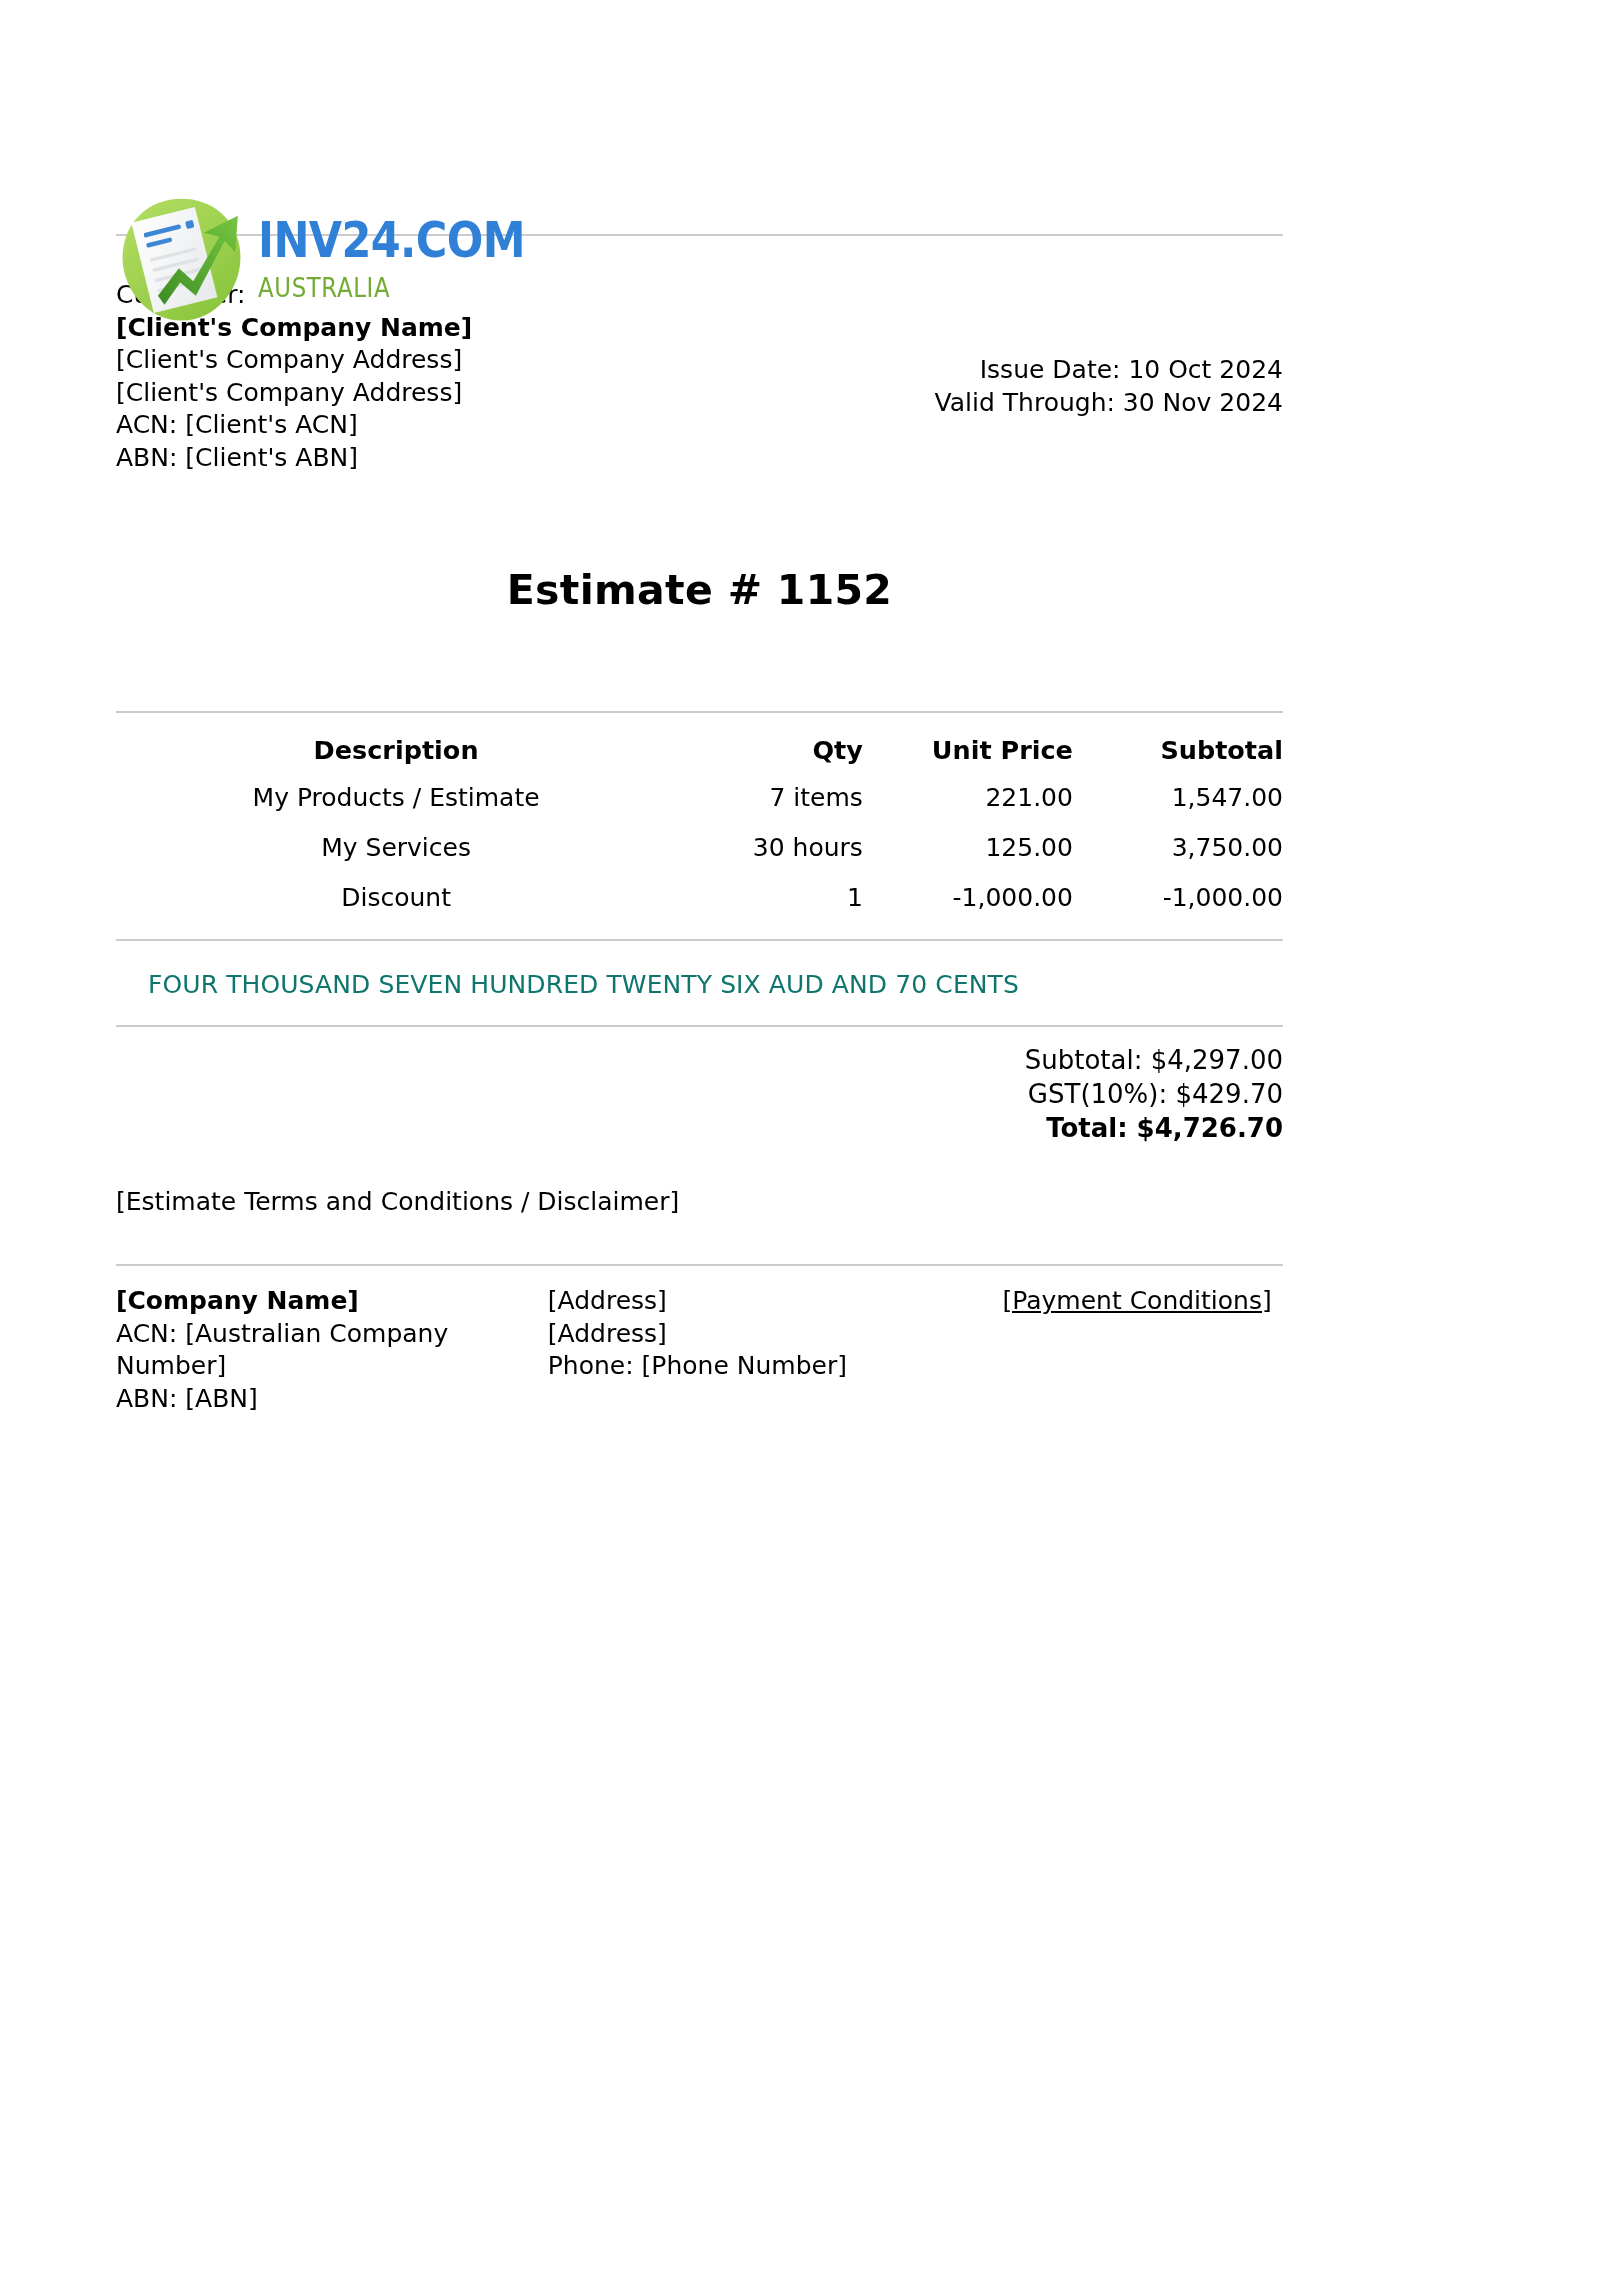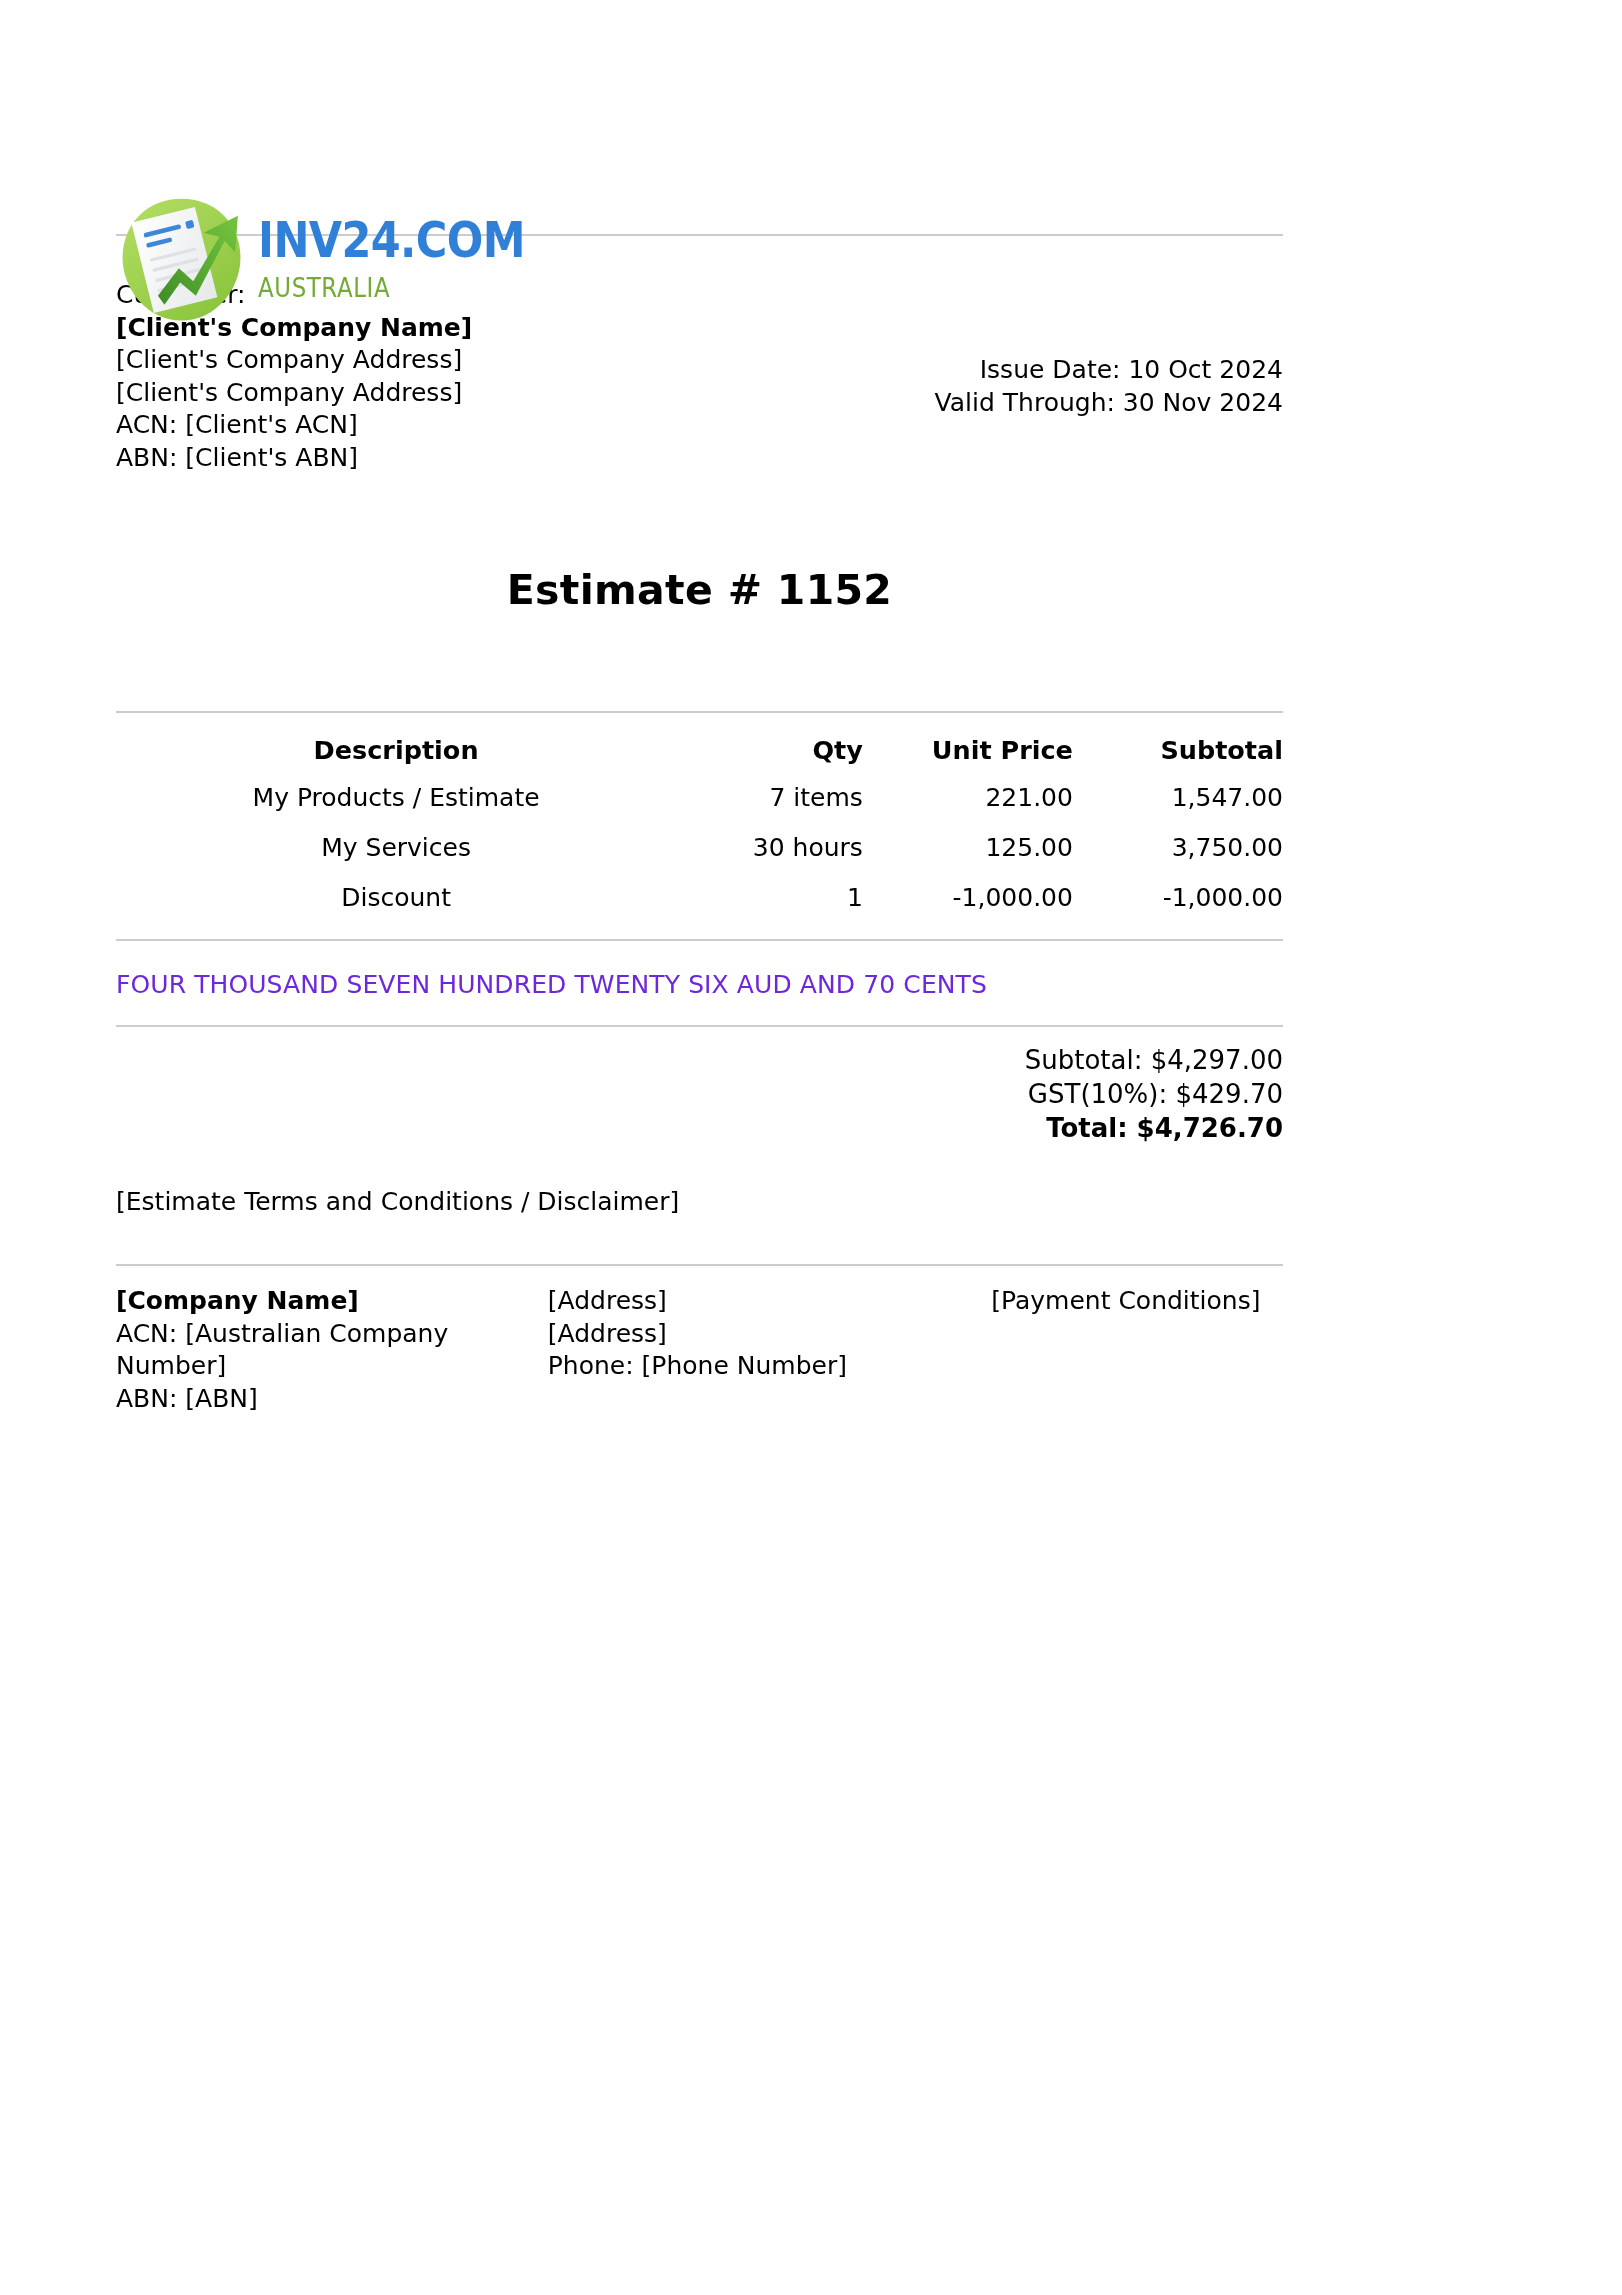--- a/index.html
+++ b/index.html
@@ -119,24 +119,25 @@
   }
   .col-desc  { text-align: center;  width: 48%; }
   .col-qty   { text-align: right; width: 16%; }
   .col-price { text-align: right; width: 18%; }
   .col-sub   { text-align: right; width: 18%; }
 
   .table-gap { height: 15.7px; }
 
   
   .words {
-    color: #6d28d9;
+    color: #0f766e;
     font-size: 25px;
     padding: 29px 0 26px 0;
     letter-spacing: 0.1px;
+    margin-left: 32px;
   }
 
   
   .totals {
     text-align: right;
     font-size: 26px;
     line-height: 1.32;
     padding-top: 16px;
   }
   .totals .total-line { font-weight: bold; }
@@ -150,21 +151,21 @@
 
   
   .footer {
     display: flex;
     padding-top: 19.6px;
     font-size: 25px;
     line-height: 1.30;
   }
   .footer-col-1 { width: 37%; }
   .footer-col-2 { width: 38%; }
-  .footer-col-3 { width: 25%; text-align: left; }
+  .footer-col-3 { width: 25%; text-align: center; text-decoration: underline; }
 </style>
 </head>
 <body>
 
 <div class="page">
 
   <div class="header">
     <div class="logo">
       <div class="logo-mark">
         <svg viewBox="0 0 200 195" xmlns="http://www.w3.org/2000/svg">

